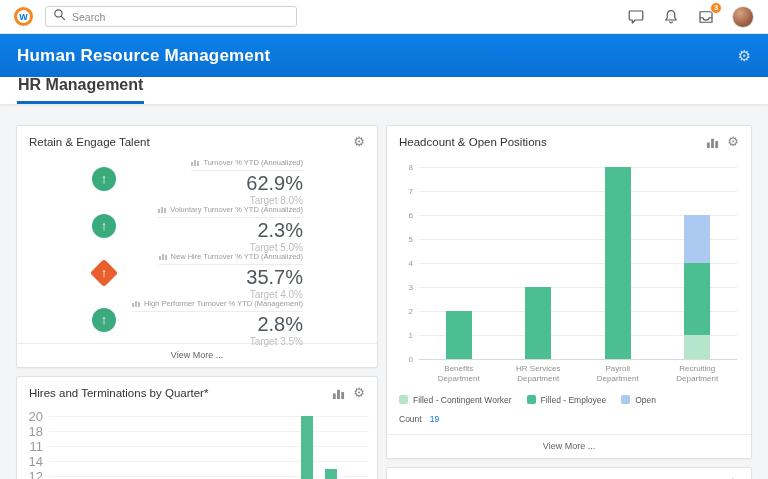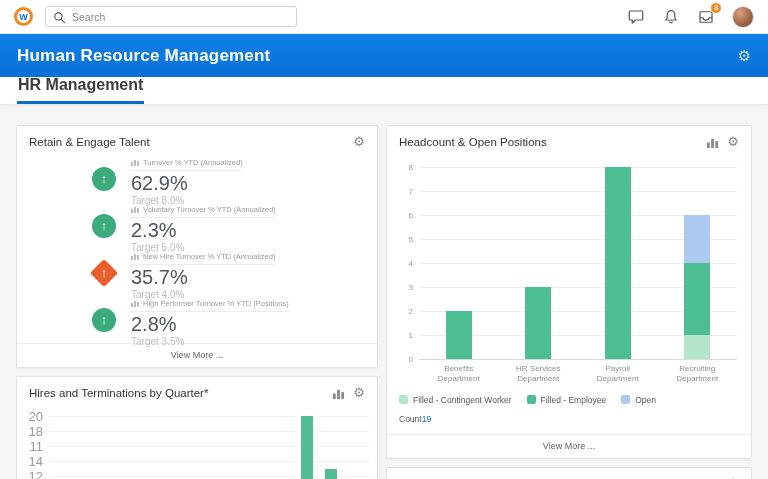--- a/index.html
+++ b/index.html
@@ -7,21 +7,21 @@
   body { font-family:"Liberation Sans", sans-serif; }
   .page { position:relative; width:768px; height:479px; overflow:hidden; background:#f4f5f6; }
 
   
   .topbar { height:34px; background:#fff; border-bottom:1px solid #e4e4e4;
             display:flex; align-items:center; padding:0 14px; gap:12px; }
   .logo { width:19px; height:19px; border-radius:50%; border:3px solid #f6871f;
           color:#0875e1; font-weight:bold; font-size:9px; display:flex;
           align-items:center; justify-content:center; background:#fff; }
   .searchbox { width:252px; height:21px; border:1px solid #d2d2d2; border-radius:3px;
-               background:#fff; display:flex; align-items:center; padding:0 7px; gap:6px; }
+               background:#fff; display:flex; padding:0 7px; gap:6px; }
   .searchbox input { border:none; outline:none; flex:1; font-size:10.5px; color:#333;
                      font-family:"Liberation Sans", sans-serif; background:transparent; }
   .searchbox input::placeholder { color:#8a8a8a; }
   .topbar-right { margin-left:auto; display:flex; align-items:center; gap:17px; }
   .tb-icon { width:18px; height:18px; color:#55585c; cursor:pointer; position:relative; }
   .tb-icon svg { width:100%; height:100%; stroke:currentColor; fill:none; stroke-width:1.6;
                  stroke-linecap:round; stroke-linejoin:round; }
   .badge { position:absolute; top:-6px; right:-7px; background:#f6871f; color:#fff;
            font-size:7.5px; font-weight:bold; min-width:12px; height:12px; line-height:9px;
            border-radius:7px; border:1.5px solid #fff; text-align:center; padding:0 2px; }
@@ -58,21 +58,21 @@
                  color:#5f6468; padding:6px 0 7px; cursor:pointer; }
 
   
   .kpi-row { height:47px; display:flex; align-items:center; justify-content:center; gap:14px; }
   .kpi-status { position:relative; width:26px; height:26px; flex:none; }
   .kpi-status .shape { position:absolute; inset:1px; border-radius:50%; background:#3bab7e; }
   .kpi-status.diamond .shape { inset:3px; border-radius:3px; background:#e85f2d; transform:rotate(45deg); }
   .kpi-status .arrow { position:absolute; inset:0; display:flex; align-items:center;
                        justify-content:center; color:#fff; font-size:13px; font-weight:bold; }
   .arrow-up::before { content:"\2191"; }
-  .kpi-text { width:172px; }
+  .kpi-text { width:172px; text-align:right; }
   .kpi-label { display:inline-flex; align-items:center; gap:4px; font-size:7.5px; color:#9b9b9b;
                white-space:nowrap; border-bottom:1px solid #ececec; padding-bottom:3px; }
   .mini-metric { width:8px; height:7px; flex:none; }
   .mini-metric svg { width:100%; height:100%; fill:#bdbdbd; }
   .kpi-value { font-size:20px; color:#4e565e; line-height:1.15; margin-top:1px; }
   .kpi-target { font-size:10px; color:#bdbdbd; }
 
   
   .hc-chart { padding:12px 12px 0 0; }
   .hc-plot { position:relative; margin-left:32px; height:192px; margin-right:2px; }
@@ -81,21 +81,21 @@
   .hc-ylab { position:absolute; left:-24px; width:18px; text-align:right; font-size:8px;
              color:#9a9a9a; transform:translateY(-50%); }
   .hc-bar { position:absolute; width:26px; }
   .hc-xlabels { display:flex; margin-left:32px; margin-right:2px; }
   .hc-xlab { flex:1; text-align:center; font-size:8px; color:#8f8f8f; line-height:1.3;
              padding:5px 8px 0; }
   .legend { display:flex; gap:15px; align-items:center; padding:10px 12px 0; flex-wrap:wrap; }
   .legend-item { display:flex; align-items:center; gap:5px; font-size:8.5px; color:#555; }
   .swatch { width:9px; height:9px; border-radius:2px; flex:none; }
   .count-row { padding:9px 12px 10px; font-size:8.5px; color:#555; }
-  .count-row .count-value { color:#0875e1; }
+  .count-row .count-value { color:#0875e1; margin-left:8px; }
 
   
   .hires-card { min-height:240px; }
   .hires-plot { position:relative; margin:4px 8px 0 32px; height:170px; }
   .hires-grid { position:absolute; left:0; right:0; height:1px; background:#f1f1f1; }
   .hires-ylab { position:absolute; left:-24px; width:18px; text-align:right; font-size:13px;
                 color:#9a9a9a; transform:translateY(-50%); }
   .hires-bar { position:absolute; width:12px; background:#52bd92; }
 
   .workforce-card { min-height:60px; }
@@ -230,21 +230,21 @@
           </span>
           <div class="kpi-text">
             <span class="kpi-label">
               <span class="mini-metric">
                 <svg viewBox="0 0 8 7">
                     <rect x="0" y="3" width="2" height="4"></rect>
                     <rect x="3" y="1" width="2" height="6"></rect>
                     <rect x="6" y="2" width="2" height="5"></rect>
                   </svg>
               </span>
-              <span>High Performer Turnover % YTD (Positions)</span>
+              <span>High Performer Turnover % YTD (Management)</span>
             </span>
             <div class="kpi-value">2.8%</div>
             <div class="kpi-target">Target 3.5%</div>
           </div>
         </div>
 
         <div class="card-footer">View More ...</div>
       </section>
 
       <section class="card hires-card">

